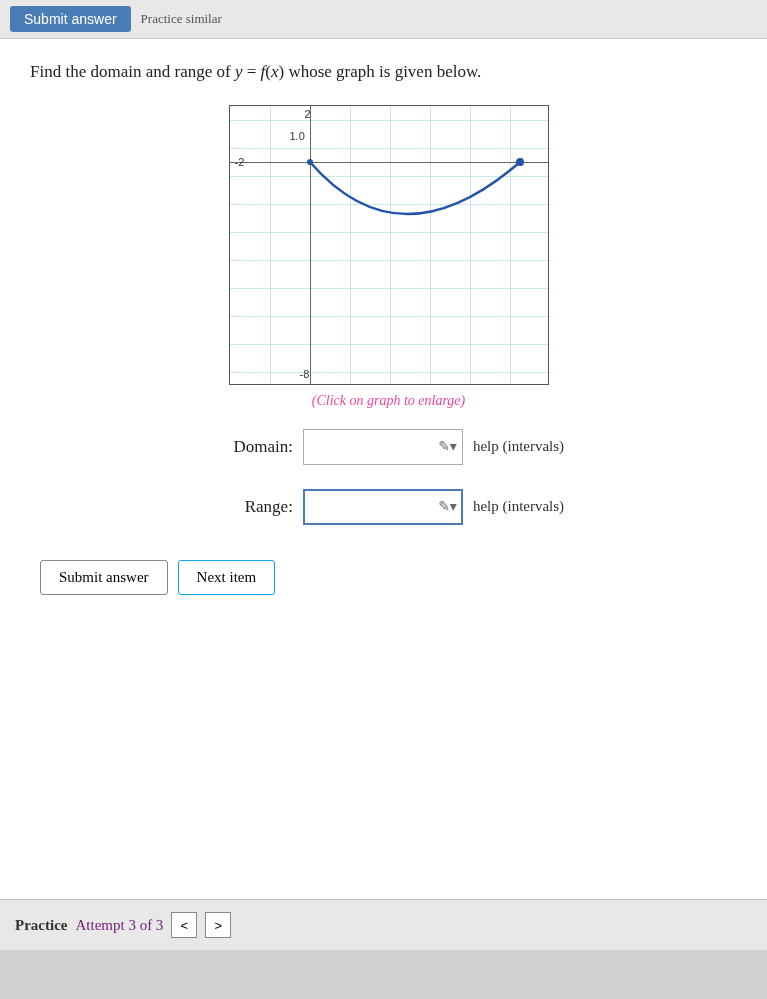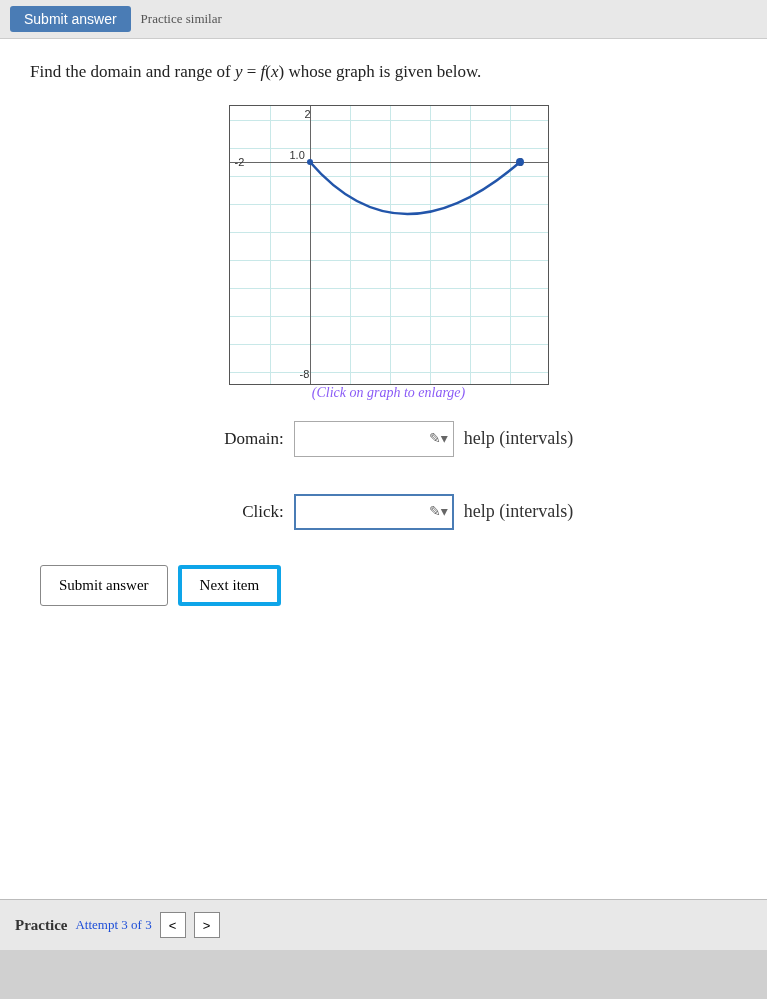--- a/index.html
+++ b/index.html
@@ -54,29 +54,29 @@
     .graph-box {
       border: 1px solid #555;
       background: #fff;
       position: relative;
       width: 320px;
       height: 280px;
       cursor: pointer;
     }
     .graph-caption {
       font-size: 14px;
-      color: #8b5cf6;
-      margin-top: 0;
+      color: #ec4899;
+      margin-top: 8px;
       font-style: italic;
     }
     .answers-section {
       display: flex;
       flex-direction: column;
       align-items: center;
-      gap: 37px;
+      gap: 24px;
       margin-top: 20px;
     }
     .answer-row {
       display: flex;
       align-items: center;
       gap: 10px;
     }
     .answer-label {
       font-size: 17px;
       color: #222;
@@ -100,21 +100,21 @@
       border: 2px solid #4a7cb5;
     }
     .pencil-icon {
       position: absolute;
       right: 6px;
       font-size: 14px;
       color: #666;
       cursor: pointer;
     }
     .help-link {
-      font-size: 18px;
+      font-size: 15px;
       color: #333;
       cursor: pointer;
       text-decoration: none;
     }
     .buttons-row {
       display: flex;
       gap: 10px;
       margin-top: 35px;
       margin-left: 10px;
     }
@@ -122,21 +122,21 @@
       background: white;
       border: 1px solid #888;
       padding: 8px 18px;
       font-size: 15px;
       cursor: pointer;
       border-radius: 3px;
       font-family: Georgia, serif;
     }
     .next-item-btn {
       background: white;
-      border: 4px solid #0ea5e9;
+      border: 1px solid #0ea5e9;
       padding: 8px 18px;
       font-size: 15px;
       cursor: pointer;
       border-radius: 3px;
       font-family: Georgia, serif;
     }
     .bottom-bar {
       background: #e8e8e8;
       border-top: 1px solid #bbb;
       padding: 12px 15px;
@@ -144,22 +144,22 @@
       align-items: center;
       gap: 8px;
       position: relative;
     }
     .answers-label {
       font-size: 15px;
       font-weight: bold;
       color: #333;
     }
     .attempt-label {
-      font-size: 13px;
-      color: #1d4ed8;
+      font-size: 15px;
+      color: #701a75;
     }
     .nav-btn {
       background: white;
       border: 1px solid #888;
       width: 26px;
       height: 26px;
       cursor: pointer;
       font-size: 13px;
       display: flex;
       align-items: center;
@@ -232,21 +232,21 @@
       <div class="grid-line-v" style="left:240px"></div>
       <div class="grid-line-v" style="left:280px"></div>
 
       <div class="axis-line-h" style="top:56px;background:#666;"></div>
       <div class="axis-line-v" style="left:80px;background:#666;"></div>
 
       <span class="axis-label" style="top:2px;left:75px;">2</span>
       <span class="axis-label" style="top:50px;left:5px;">-2</span>
       <span class="axis-label" style="top:50px;left:288px;">6</span>
       <span class="axis-label" style="top:262px;left:70px;">-8</span>
-      <span class="axis-label" style="top:43px;left:60px;">1.0</span>
+      <span class="axis-label" style="top:24px;left:60px;">1.0</span>
 
       <svg width="320" height="280" style="position:absolute;top:0;left:0;">
 
         <path d="M 80 56 Q 170 160 290 56" stroke="#2255aa" stroke-width="2.5" fill="none"></path>
 
         <circle cx="290" cy="56" r="4" fill="#2255aa"></circle>
 
         <circle cx="80" cy="56" r="3" fill="#2255aa"></circle>
       </svg>
     </div>
@@ -256,21 +256,21 @@
   <div class="answers-section">
     <div class="answer-row">
       <span class="answer-label">Domain:</span>
       <div class="answer-input-wrapper">
         <input class="answer-input" type="text" placeholder="" style="">
         <span class="pencil-icon">✎▾</span>
       </div>
       <a class="help-link">help (intervals)</a>
     </div>
     <div class="answer-row">
-      <span class="answer-label">Click:</span>
+      <span class="answer-label">Range:</span>
       <div class="answer-input-wrapper">
         <input class="answer-input range-active" type="text" placeholder="" style="">
         <span class="pencil-icon">✎▾</span>
       </div>
       <a class="help-link">help (intervals)</a>
     </div>
   </div>
 
   <div class="buttons-row">
     <button class="submit-btn">Submit answer</button>

